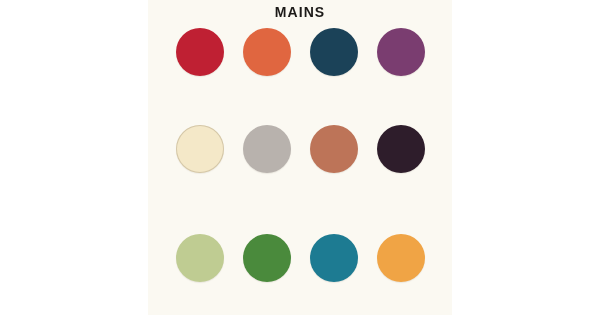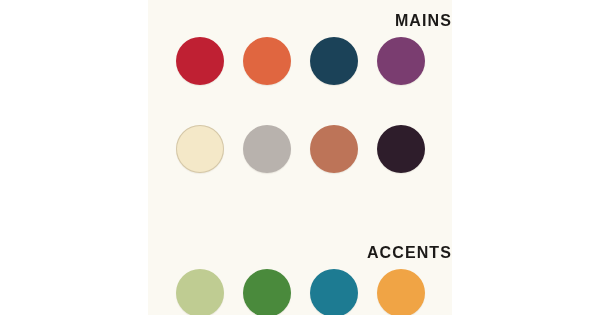--- a/index.html
+++ b/index.html
@@ -30,28 +30,28 @@
   .group {
     position: absolute;
     left: 148px;
     width: 304px;
   }
   .group-mains    { top: 2px; }
   .group-neutrals { top: 125px; }
   .group-accents  { top: 234px; }
 
   .group-label {
-    text-align: right;
-    font-size: 16px;
+    text-align: center;
+    font-size: 14px;
     font-weight: bold;
     letter-spacing: 1.1px;
     color: #1c1a18;
     line-height: 12px;
     height: 12px;
-    margin: 13px 0 10px 0;
+    margin: 4px 0 10px 0;
     text-transform: uppercase;
   }
   .swatch-row {
     display: flex;
     justify-content: center;
     align-items: center;
     gap: 19px;
   }
   .swatch {
     width: 48px;
@@ -85,21 +85,20 @@
   <div class="group group-neutrals">
     <div class="swatch-row">
       <div class="swatch light-edge" style="background: rgb(244, 232, 200);"></div>
       <div class="swatch" style="background: rgb(184, 178, 173);"></div>
       <div class="swatch" style="background: rgb(189, 116, 88);"></div>
       <div class="swatch" style="background: rgb(46, 29, 43);"></div>
     </div>
   </div>
 
   <div class="group group-accents">
-    <div class="group-label">ACCENTS</div>
     <div class="swatch-row">
       <div class="swatch" style="background: rgb(191, 204, 146);"></div>
       <div class="swatch" style="background: rgb(74, 138, 60);"></div>
       <div class="swatch" style="background: rgb(29, 123, 146);"></div>
       <div class="swatch" style="background: rgb(240, 164, 69);"></div>
     </div>
   </div>
 
 </div>
 

